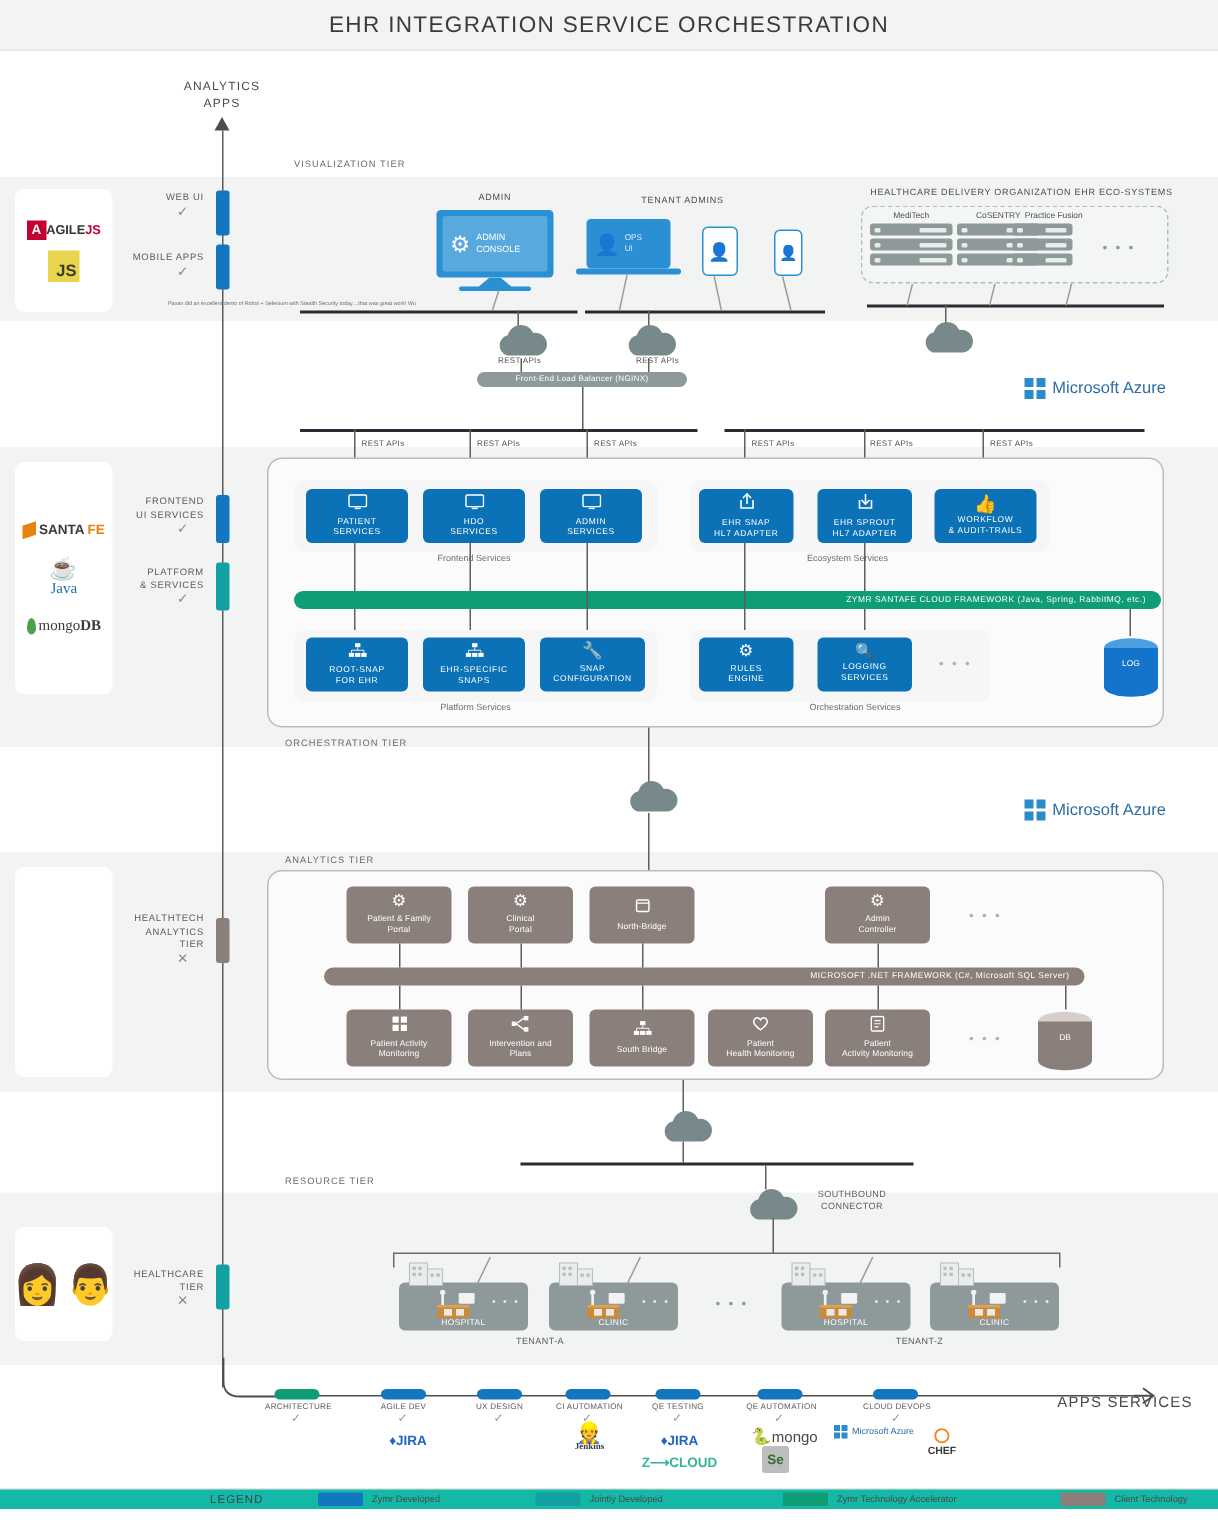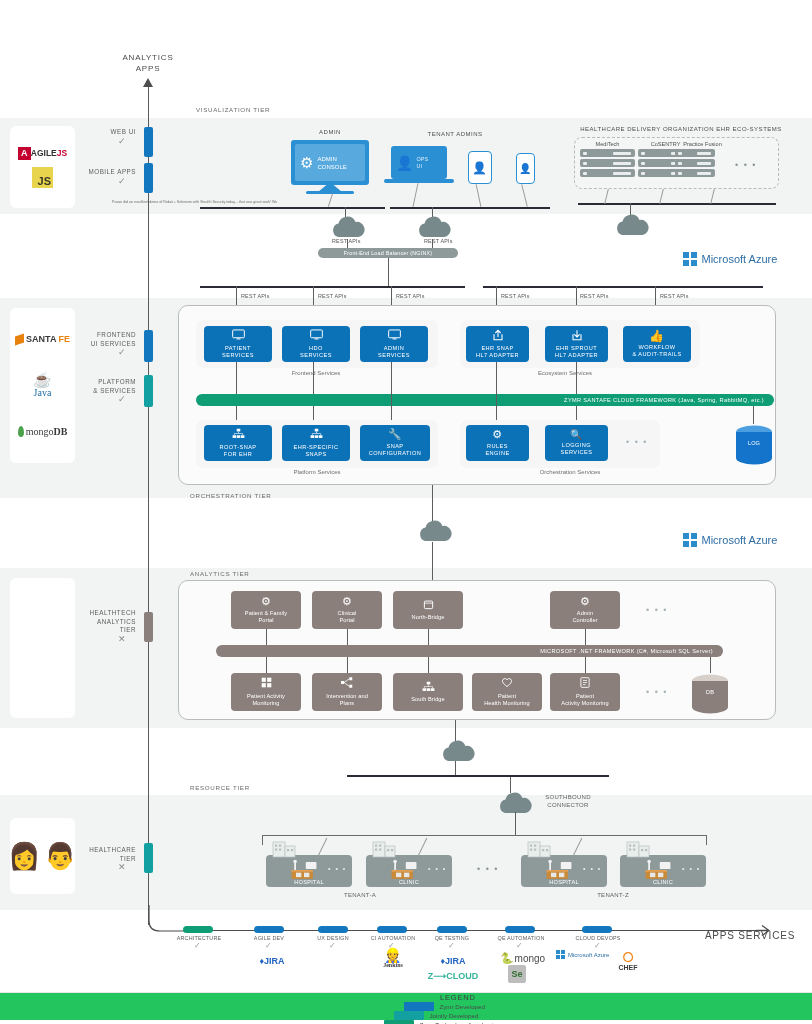--- a/index.html
+++ b/index.html
@@ -100,23 +100,23 @@
     position:absolute; display:flex; align-items:center; gap:5px;
     font-size:11px; color:#2e6da4; font-weight:400;
   }
   .azure .sq { display:grid; grid-template-columns:1fr 1fr; grid-gap:1.5px; }
   .azure .sq i { display:block; width:6px; height:6px; background:#2b8ccc; }
 
   .small-cap { position:absolute; font-size:6px; color:#5f5f5f; letter-spacing:.3px; text-align:center; line-height:8px;}
 
   
   .legend {
-    position:absolute; left:0; top:992px; width:812px; height:28px;
-    background:#22c55e; border-top:1px solid #e6e6e6;
-    display:flex; align-items:center; padding-left:140px; gap:0;flex-direction:column;
+    position:absolute; left:0; top:992px; width:812px; height:14px;
+    background:#14b8a6; border-top:1px solid #e6e6e6;
+    display:flex; align-items:center; padding-left:140px; gap:0;
   }
   .legend .lg-title { font-size:7.5px; letter-spacing:.8px; color:#3d3d3d; width:72px;}
   .legend .item { display:flex; align-items:center; gap:6px; }
   .legend .sw { width:30px; height:9px; border-radius:1px; }
   .legend .lt { font-size:6.2px; color:#4a4a4a; }
 
   
   .svc-chip { position:absolute; height:7px; border-radius:3.5px; background:#1377c0; }
   .svc-chip.green { background:#0f9d76; }
   .svc-label { position:absolute; font-size:5.4px; color:#5c5c5c; letter-spacing:.2px; text-align:center; }
@@ -130,20 +130,23 @@
   .ehr-pod {
     position:absolute; border:1px dashed #b6bcbc; border-radius:8px; background:#f4f5f5;
   }
   .watermark { position:absolute; color:#eeeeee; font-size:7px; letter-spacing:1px; }
 </style>
 </head>
 <body>
 
 <div id="page">
 
+  <div class="title-bar">
+    <div class="t">EHR INTEGRATION SERVICE ORCHESTRATION</div>
+  </div>
 
   <div class="band" style="top:118px;height:96px;"></div>
   <div class="band" style="top:298px;height:200px;"></div>
   <div class="band" style="top:568px;height:160px;"></div>
   <div class="band" style="top:795px;height:115px;"></div>
 
   <div class="tier-label" style="left:196px;top:106px;">VISUALIZATION TIER</div>
   <div class="tier-label" style="left:190px;top:492px;">ORCHESTRATION TIER</div>
   <div class="tier-label" style="left:190px;top:570px;">ANALYTICS TIER</div>
   <div class="tier-label" style="left:190px;top:784px;">RESOURCE TIER</div>
@@ -204,21 +207,21 @@
 
   <div class="logo-card" style="left:10px;top:126px;width:65px;height:82px;">
     <div style="display:flex;align-items:center;">
       <span style="display:inline-block;width:13px;height:13px;background:#c3002f;color:#fff;font-size:9px;font-weight:bold;text-align:center;line-height:13px;">A</span>
         <span style="font-size:8.5px;font-weight:bold;color:#333;">AGILE</span>
         <span style="font-size:8.5px;font-weight:bold;color:#c3002f;">JS</span>
     </div>
     <div style="width:21px;height:21px;background:#e8d44d;color:#3a3a2a;font-size:11px;font-weight:bold;display:flex;align-items:flex-end;justify-content:flex-end;padding:0 2px 1px 0;">JS</div>
   </div>
 
-  <div class="logo-card" style="left:10px;top:308px;width:65px;height:155px;gap:28px;">
+  <div class="logo-card" style="left:10px;top:308px;width:65px;height:155px;gap:14px;">
     <div style="display:flex;align-items:center;gap:2px;">
       <span style="display:inline-block;width:9px;height:9px;background:#e8820c;transform:skewY(-18deg);"></span>
       <span style="font-size:9px;font-weight:bold;color:#3a3a3a;">SANTA</span>
         <span style="font-size:9px;font-weight:bold;color:#e8820c;">FE</span>
     </div>
     <div style="text-align:center;">
       <div style="font-size:15px;line-height:15px;">☕</div>
       <div style="font-size:10px;font-weight:normal;color:#1b6ca8;font-family:'Liberation Serif',serif;">Java</div>
     </div>
     <div style="display:flex;align-items:center;gap:2px;">

